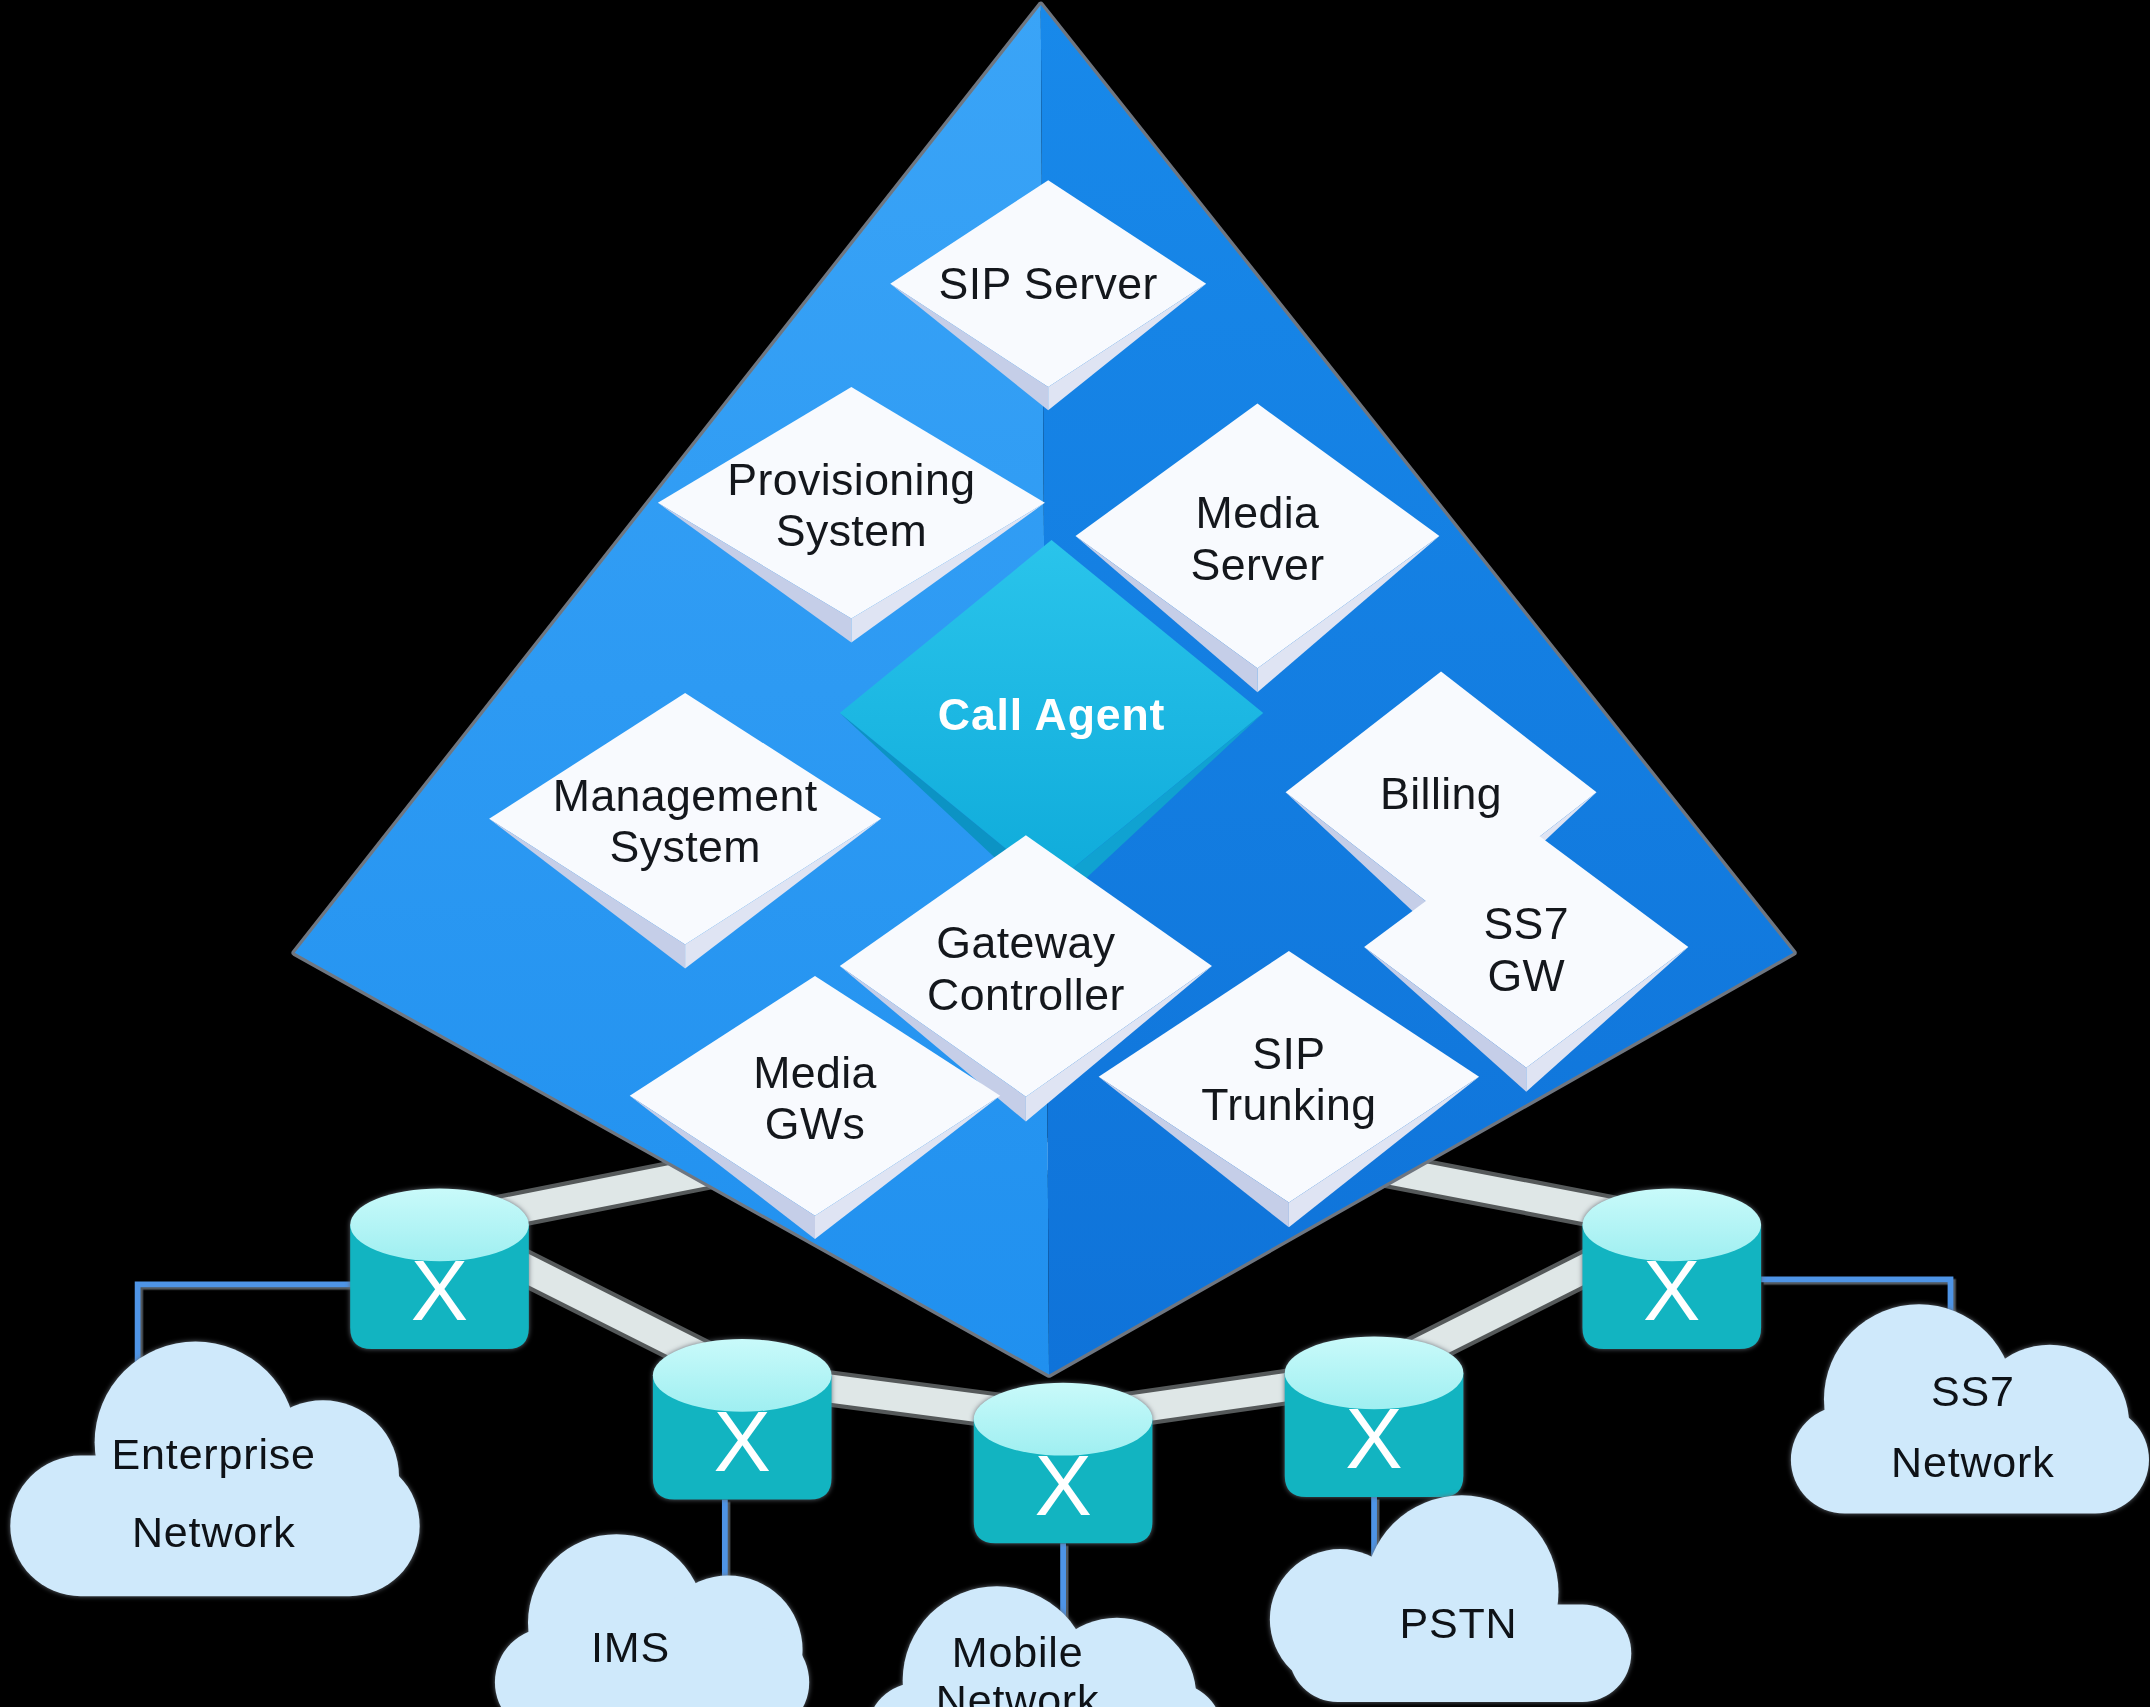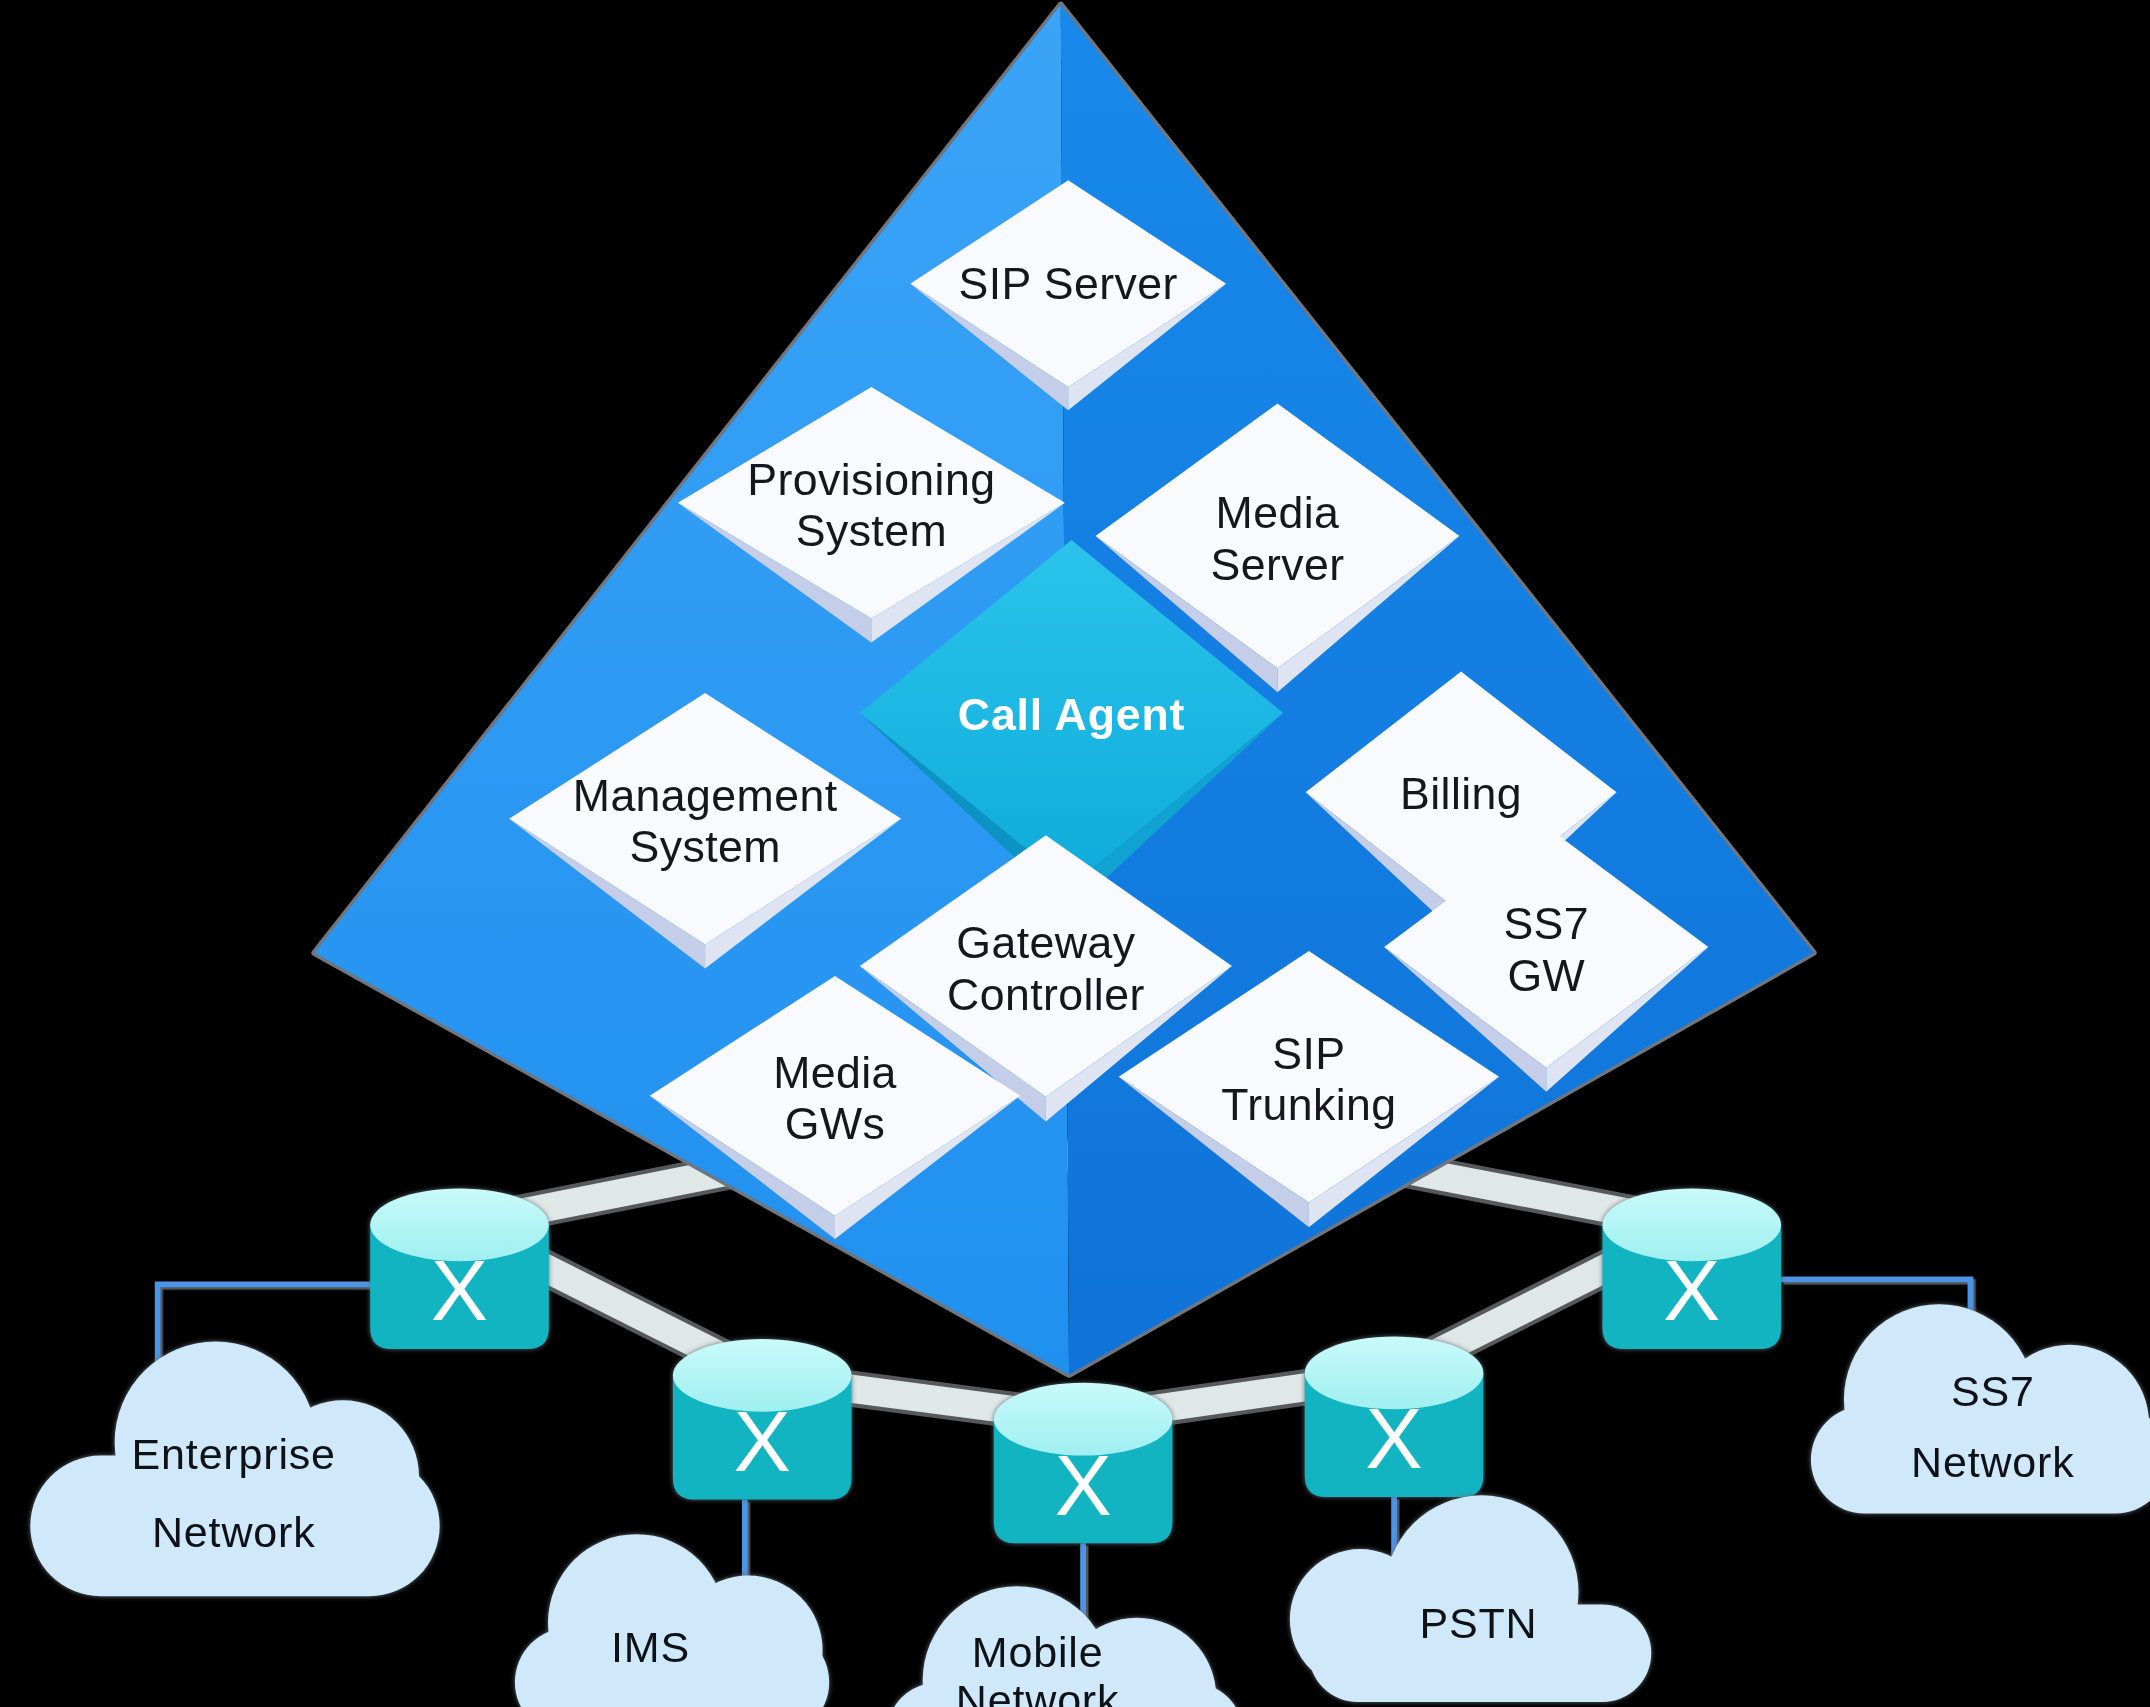--- a/index.html
+++ b/index.html
@@ -4,21 +4,20 @@
 <style>
   html, body {
     margin: 0;
     padding: 0;
     background: #000000;
   }
   .canvas-wrap {
     width: 1932px;
     height: 1707px;
     background: #000;
-    padding-left: 20px;
   }
   svg { display: block; }
   text {
     font-family: "Liberation Sans", "DejaVu Sans", sans-serif;
     -webkit-user-select: none;
     user-select: none;
   }
   .node-label {
     font-size: 54px;
     font-weight: 500;

